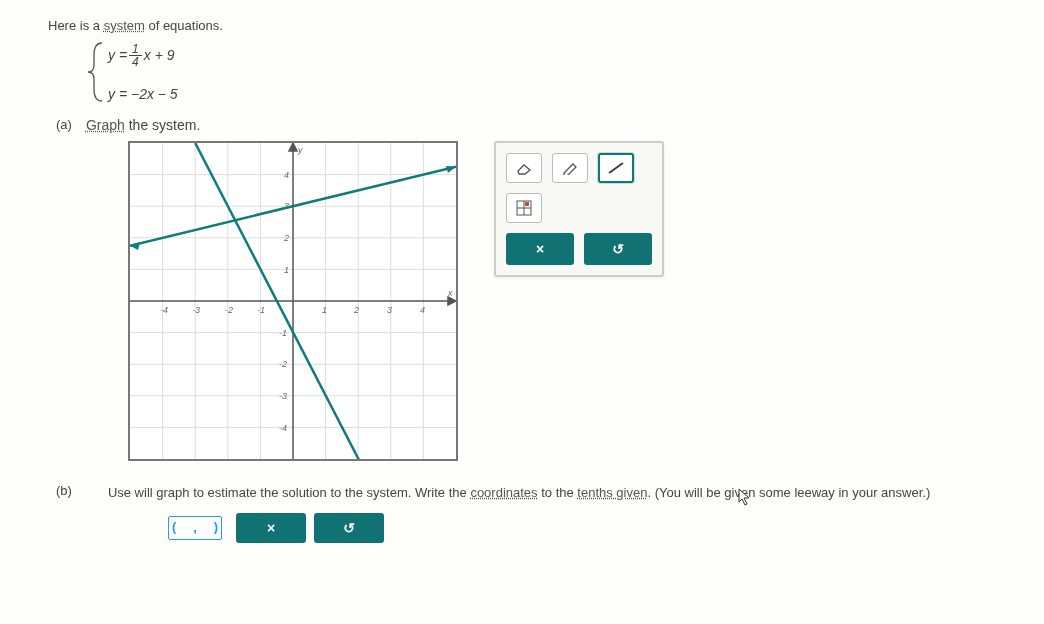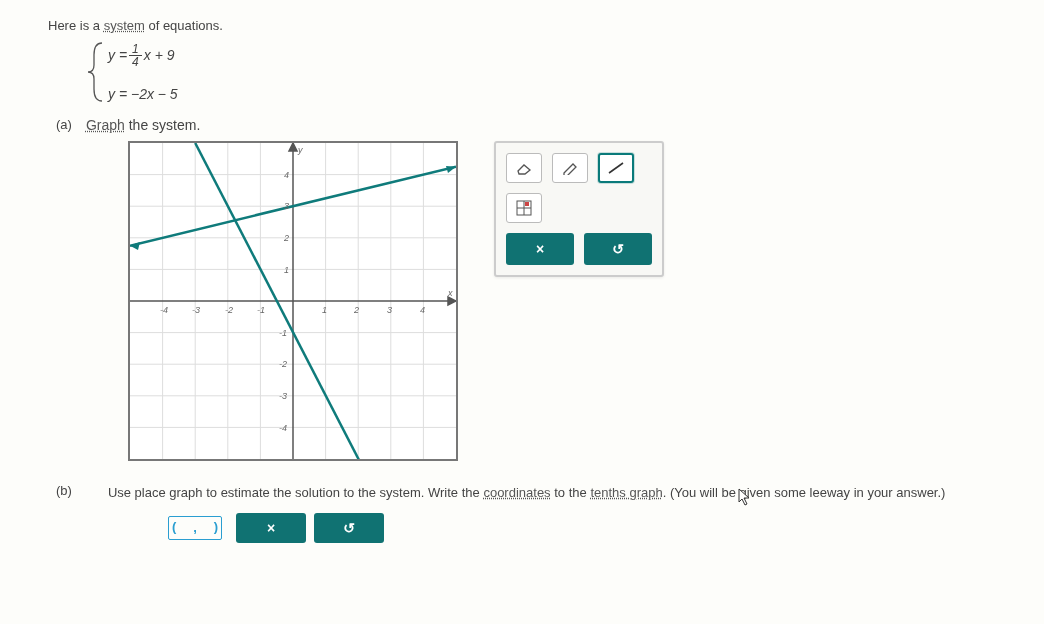--- a/index.html
+++ b/index.html
@@ -213,21 +213,21 @@
       <button class="action-btn">
         <span>↺</span>
       </button>
     </div>
   </div>
 </div>
 
 <div class="part-label" style="margin-top:22px">
   <span class="part-id">(b)</span>
   <span class="part-b-text">
-    <span>Use place graph to estimate the solution to the system. Write the </span><span class="link-term">coordinates</span><span> to the </span><span class="link-term">tenths graph</span><span>. (You will be given some leeway in your answer.)</span>
+    <span>Use will graph to estimate the solution to the system. Write the </span><span class="link-term">coordinates</span><span> to the </span><span class="link-term">tenths given</span><span>. (You will be given some leeway in your answer.)</span>
   </span>
 </div>
 
 <div class="answer-row">
   <div class="pair-input">
     <span class="pair-comma">,</span>
   </div>
   <div class="small-actions">
     <button class="action-btn">
       <span>×</span>

